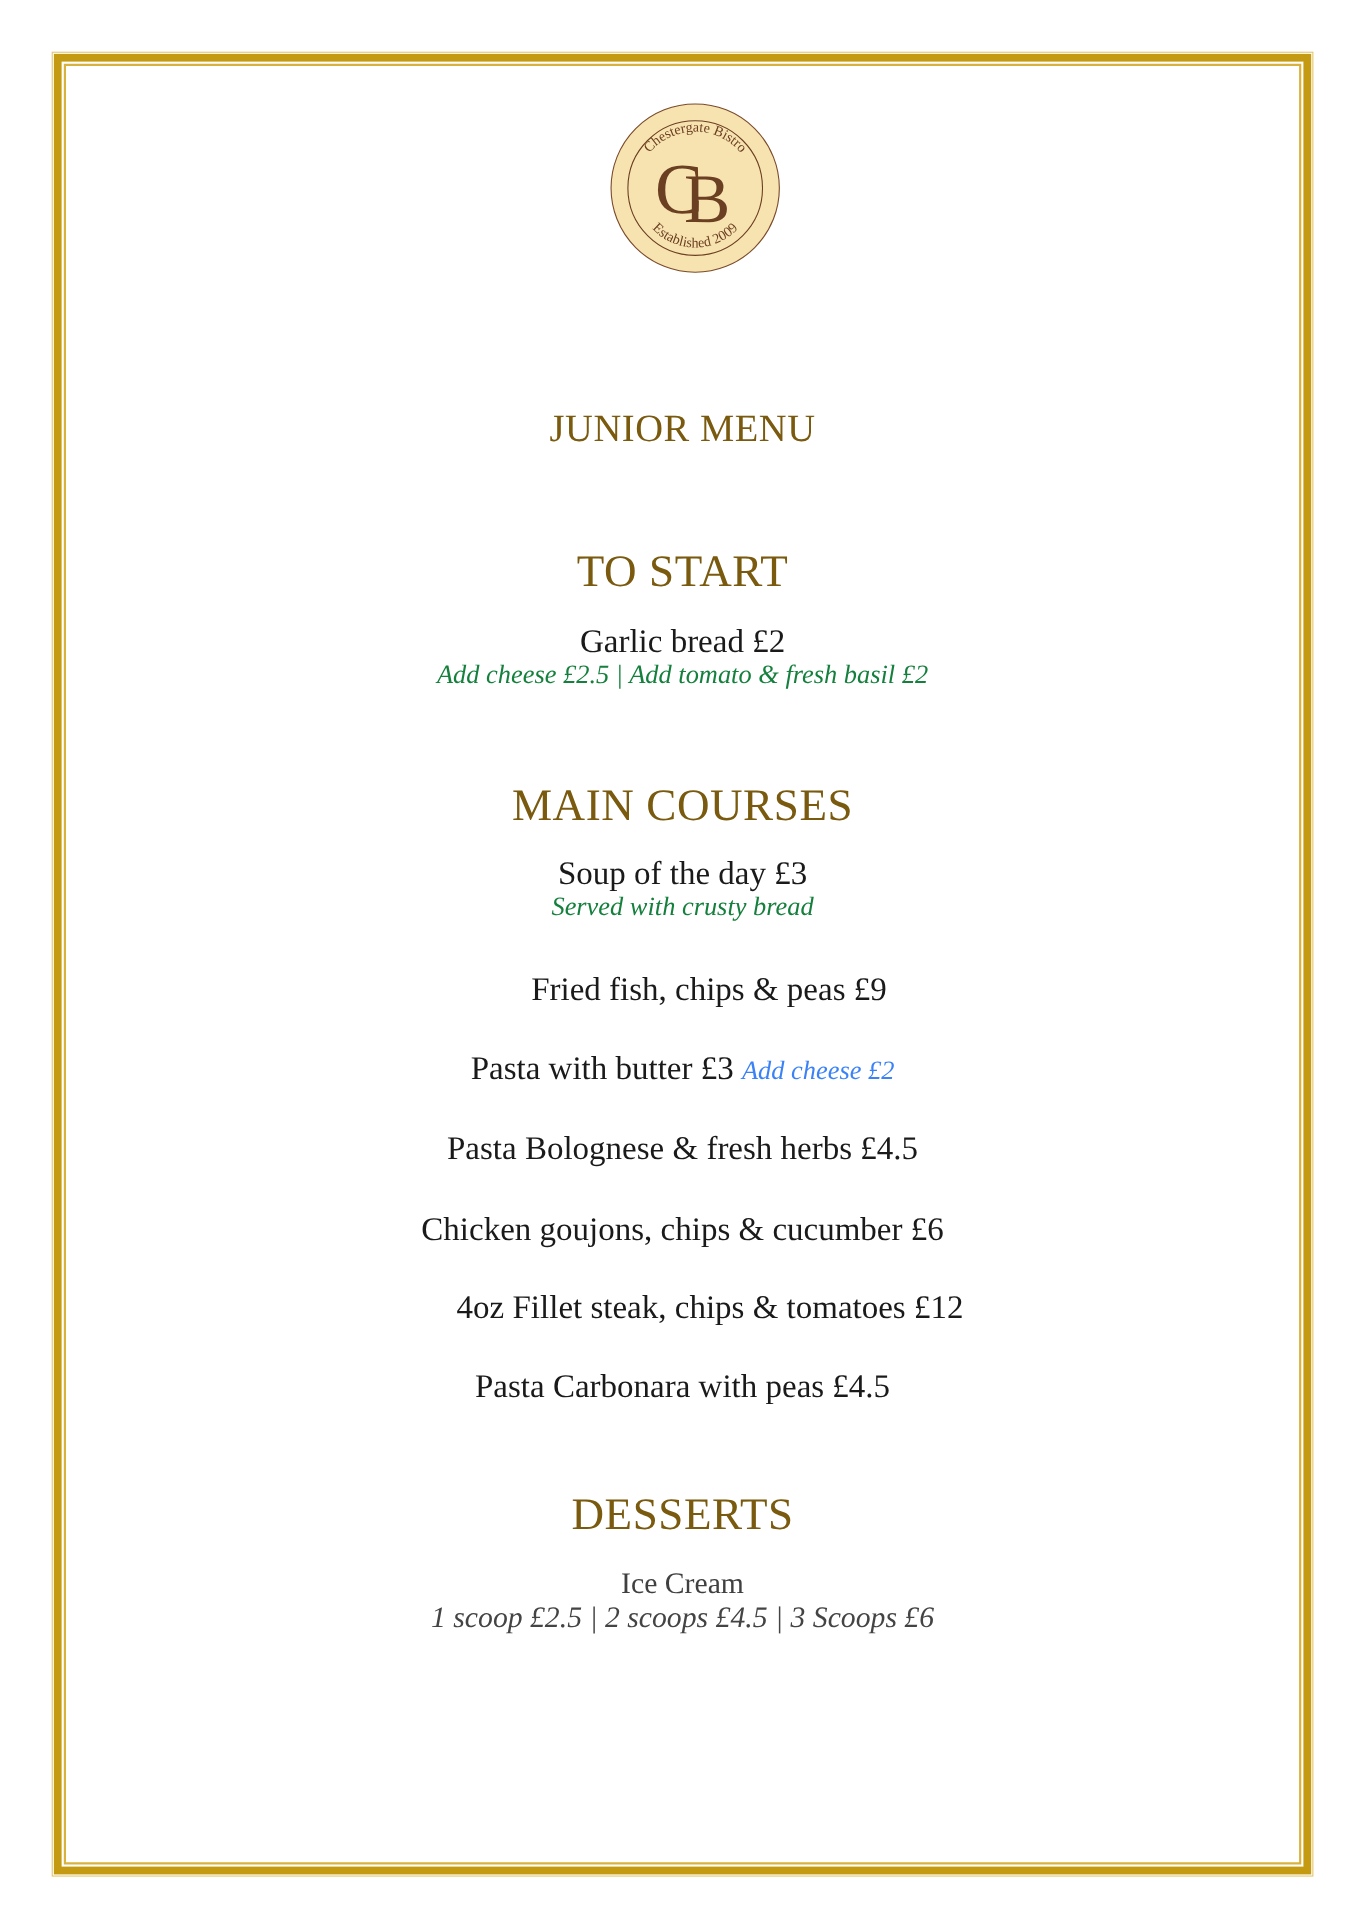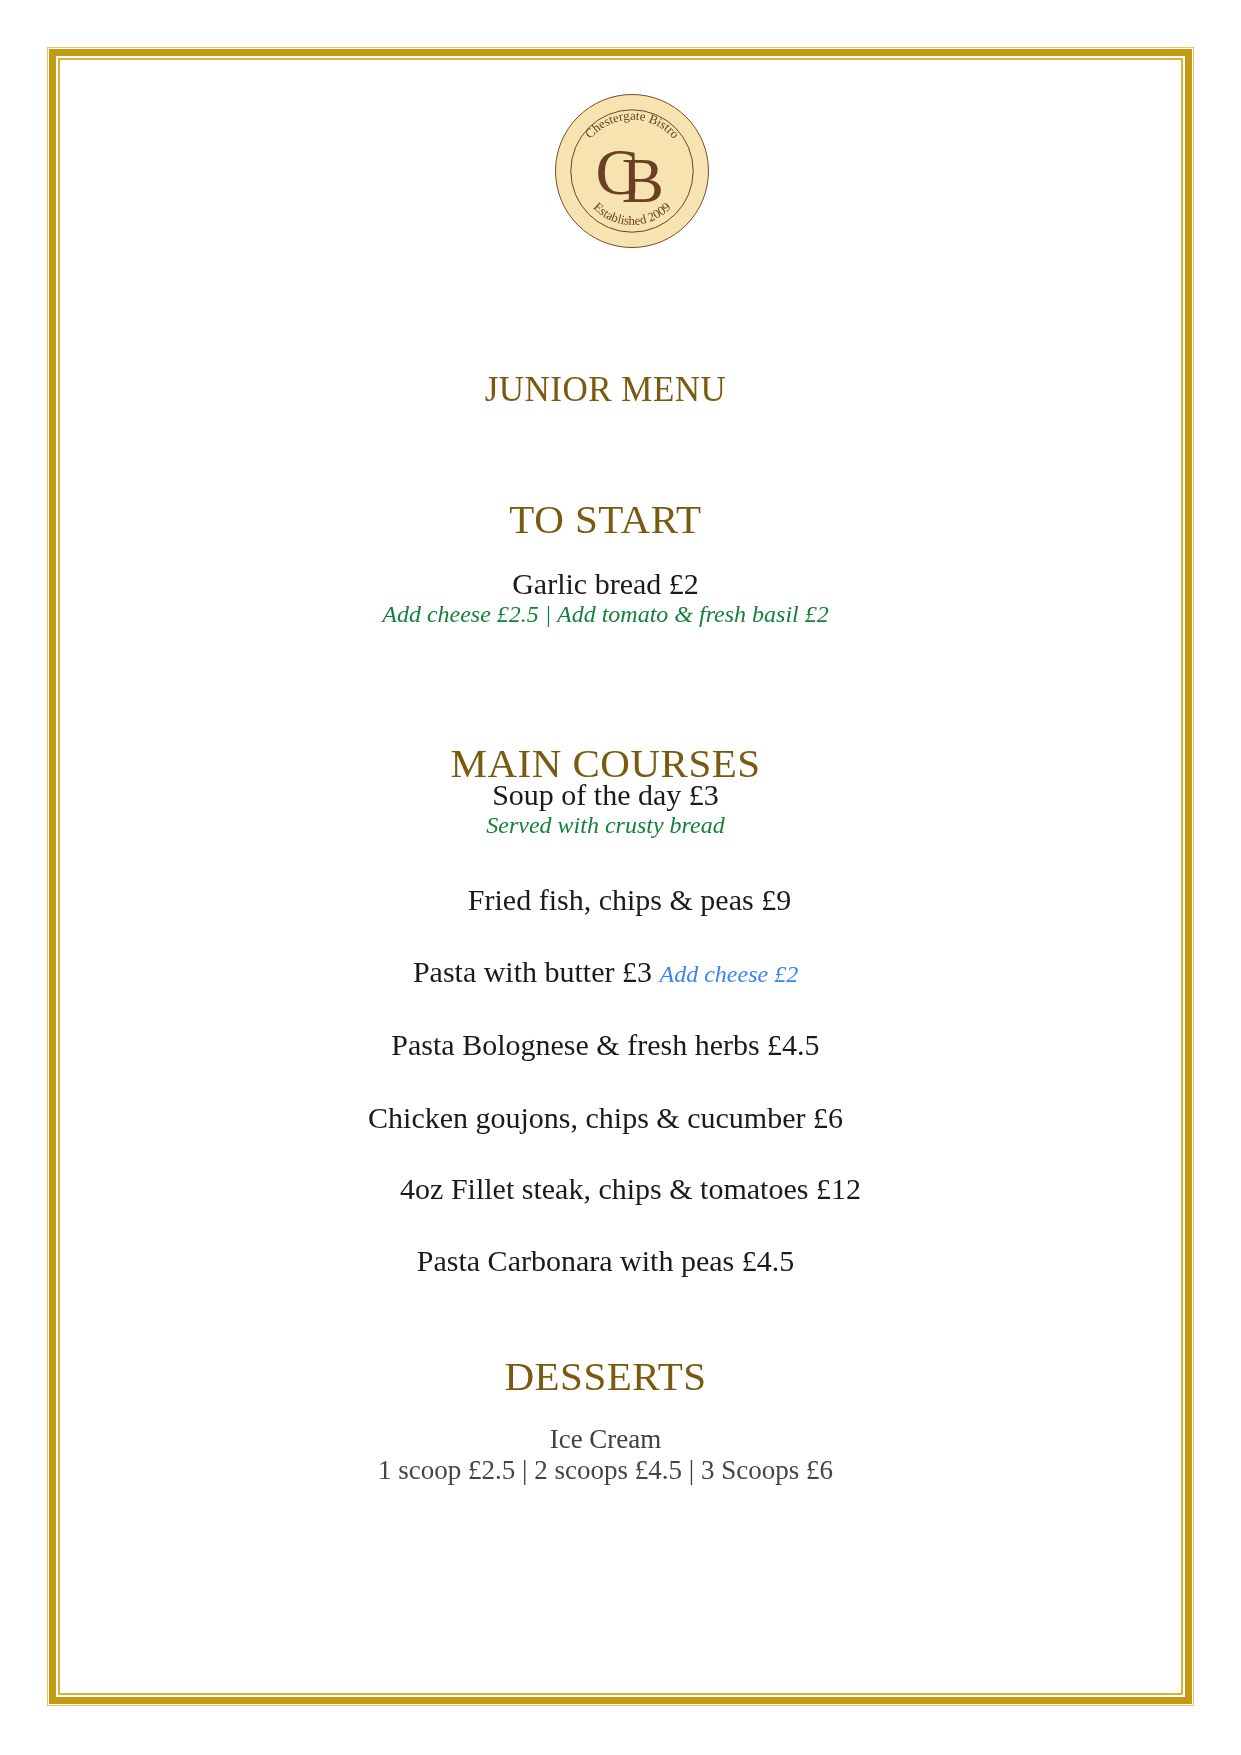--- a/index.html
+++ b/index.html
@@ -19,28 +19,28 @@
     .logo {
       position: absolute;
       left: 555px; top: 94px; width: 154px; height: 154px;
       border-radius: 50%;
       background: #f7e3b0;
       border: 1px solid #7a4a2a;
       box-sizing: border-box;
     }
     .logo svg { width: 100%; height: 100%; display: block; }
     .serif { font-family: "Liberation Serif", "DejaVu Serif", serif; }
-    .center { position: absolute; left: 0; width: 1211px; text-align: center; }
+    .center { position: absolute; left: 15px; width: 1211px; text-align: center; }
     .title { top: 370px; font-size: 35px; color: #7a5a0f; letter-spacing: 0.5px; }
     .section { font-size: 41px; color: #7a5a0f; letter-spacing: 0.5px; }
     .item { font-size: 30px; color: #1a1a1a; }
     .note { font-size: 24px; color: #15803d; font-style: italic; }
     .note-inline { font-size: 24px; color: #3b82f6; font-style: italic; }
     .dessert-item { font-size: 27px; color: #404040; }
-    .dessert-note { font-size: 27px; color: #444444; }
+    .dessert-note { font-size: 27px; color: #444444; font-style: italic; }
     .footer {
       font-family: "Liberation Sans", "DejaVu Sans", sans-serif;
       font-size: 16px; color: #111111; line-height: 22px;
     }
   </style>
 </head>
 <body>
 
 <div class="frame-outer-line"></div>
 <div class="frame"></div>
@@ -62,21 +62,21 @@
     <text x="88" y="108" font-family="Liberation Serif, DejaVu Serif, serif" font-size="64" fill="#6b3f22" text-anchor="middle">B</text>
   </svg>
 </div>
 
 <div class="center serif title">JUNIOR MENU</div>
 
 <div class="center serif section" style="top:495px;">TO START</div>
 <div class="center serif item" style="top:567px;">Garlic bread £2</div>
 <div class="center serif note" style="top:601px;">Add cheese £2.5 | Add tomato &amp; fresh basil £2</div>
 
-<div class="center serif section" style="top:707px;margin-top:32px;">MAIN COURSES</div>
+<div class="center serif section" style="top:707px;">MAIN COURSES</div>
 <div class="center serif item" style="top:778px;">Soup of the day £3</div>
 <div class="center serif note" style="top:812px;">Served with crusty bread</div>
 <div class="center serif item" style="top:883px;padding-left:24px;">Fried fish, chips &amp; peas £9</div>
 <div class="center serif item" style="top:955px;">
   <span>Pasta with butter £3</span>
   <span class="note-inline">Add cheese £2</span>
 </div>
 <div class="center serif item" style="top:1028px;">Pasta Bolognese &amp; fresh herbs £4.5</div>
 <div class="center serif item" style="top:1101px;">Chicken goujons, chips &amp; cucumber £6</div>
 <div class="center serif item" style="top:1172px;margin-left:25px;">4oz Fillet steak, chips &amp; tomatoes £12</div>

